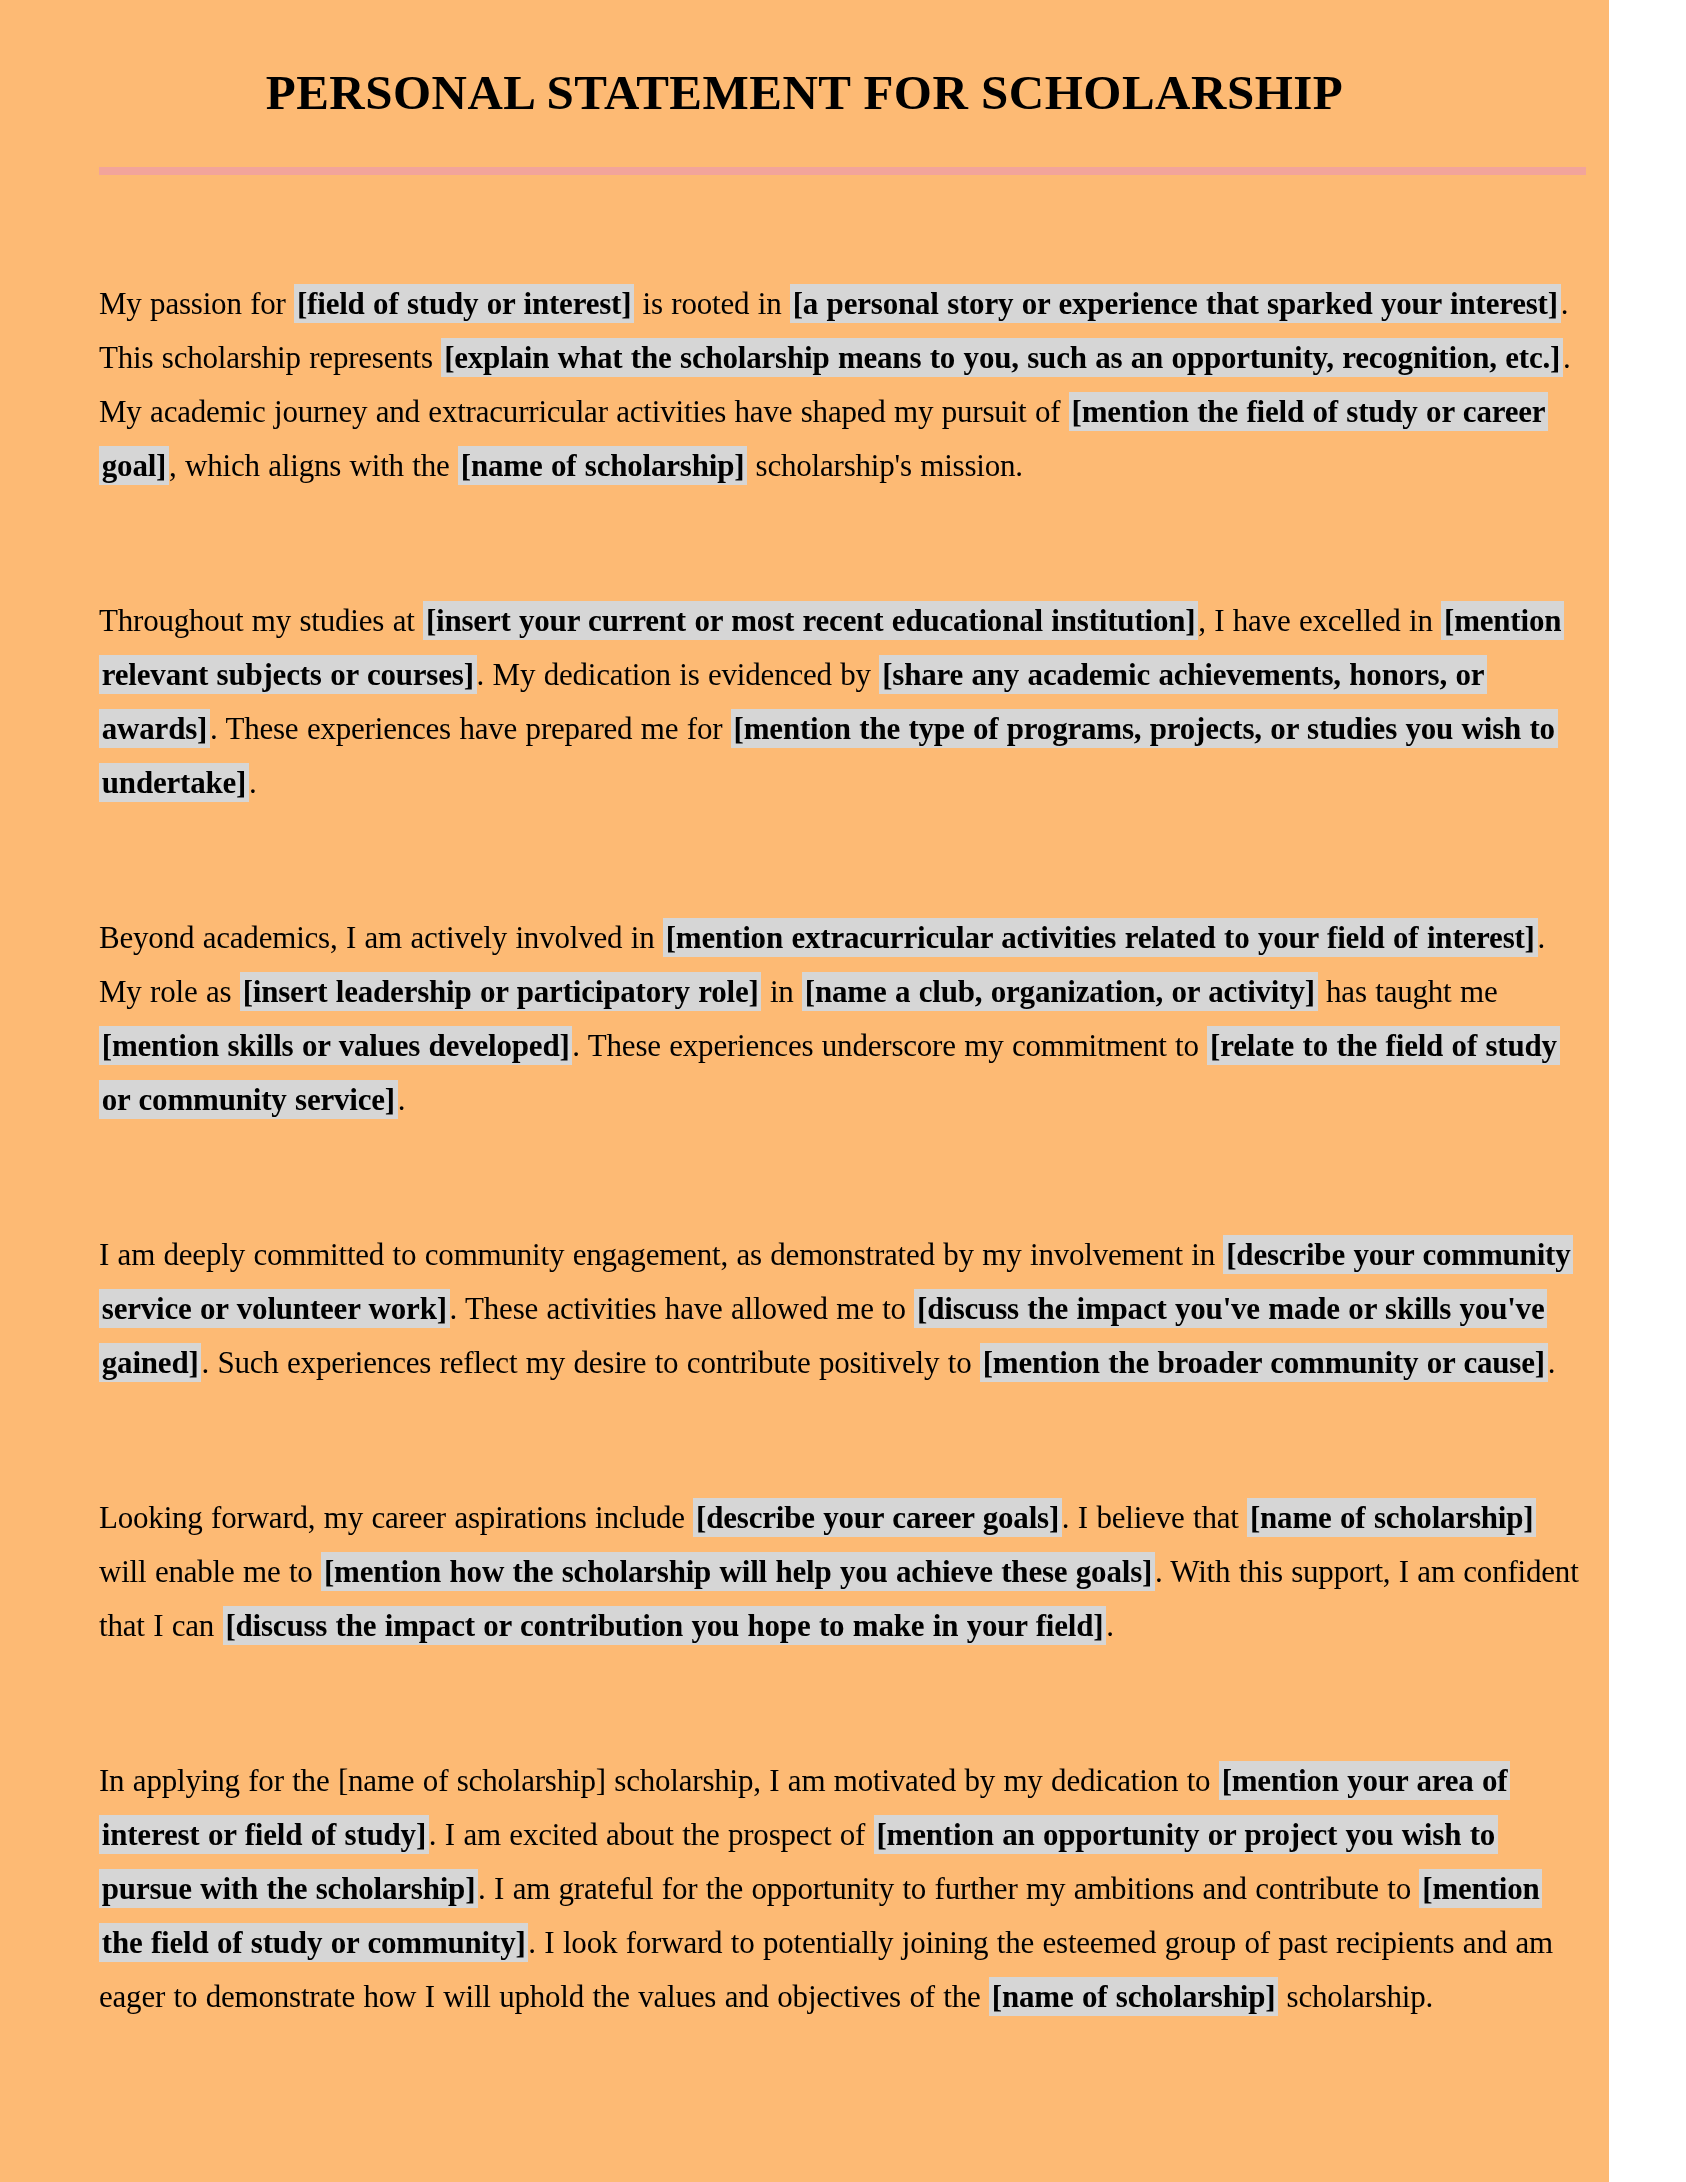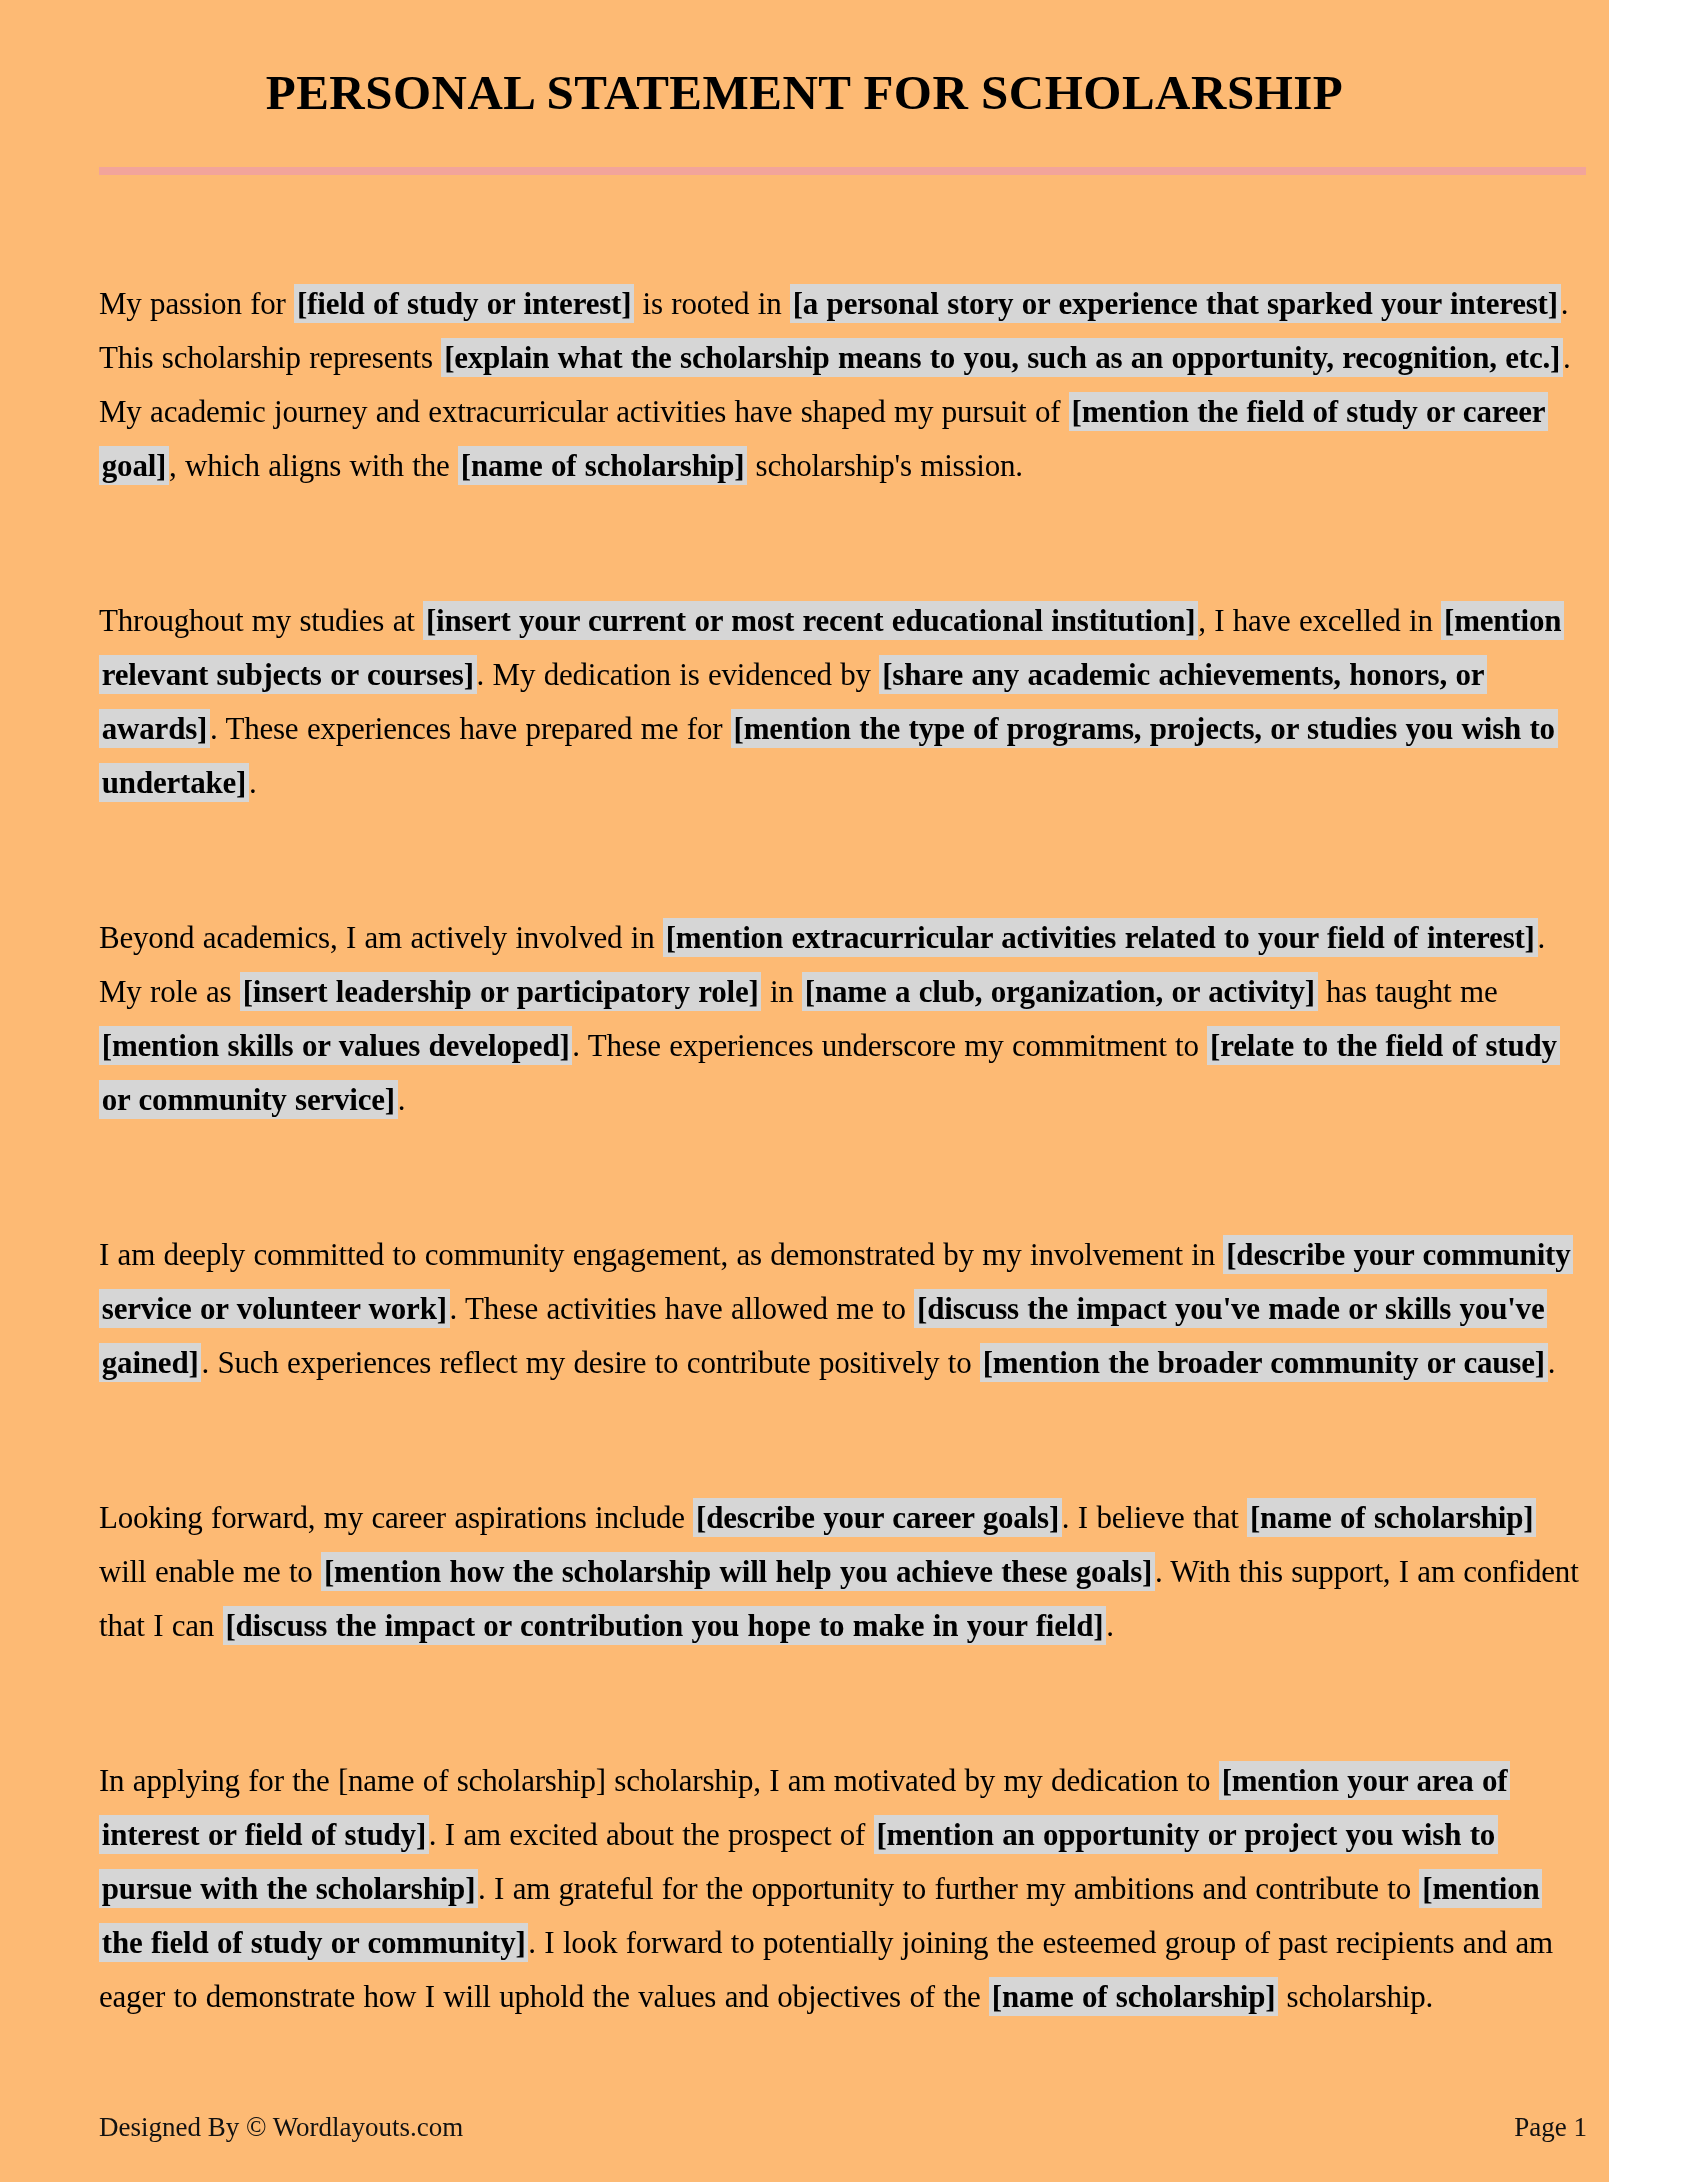--- a/index.html
+++ b/index.html
@@ -85,19 +85,15 @@
 
   <main class="doc-body" id="doc-body">
       <p><span class="run">My passion for </span><span class="ph">[field of study or interest]</span><span class="run"> is rooted in </span><span class="ph">[a personal story or experience that sparked your interest]</span><span class="run">. This scholarship represents </span><span class="ph">[explain what the scholarship means to you, such as an opportunity, recognition, etc.]</span><span class="run">. My academic journey and extracurricular activities have shaped my pursuit of </span><span class="ph">[mention the field of study or career goal]</span><span class="run">, which aligns with the </span><span class="ph">[name of scholarship]</span><span class="run"> scholarship's mission.</span></p>
       <p><span class="run">Throughout my studies at </span><span class="ph">[insert your current or most recent educational institution]</span><span class="run">, I have excelled in </span><span class="ph">[mention relevant subjects or courses]</span><span class="run">. My dedication is evidenced by </span><span class="ph">[share any academic achievements, honors, or awards]</span><span class="run">. These experiences have prepared me for </span><span class="ph">[mention the type of programs, projects, or studies you wish to undertake]</span><span class="run">.</span></p>
       <p><span class="run">Beyond academics, I am actively involved in </span><span class="ph">[mention extracurricular activities related to your field of interest]</span><span class="run">. My role as </span><span class="ph">[insert leadership or participatory role]</span><span class="run"> in </span><span class="ph">[name a club, organization, or activity]</span><span class="run"> has taught me </span><span class="ph">[mention skills or values developed]</span><span class="run">. These experiences underscore my commitment to </span><span class="ph">[relate to the field of study or community service]</span><span class="run">.</span></p>
       <p><span class="run">I am deeply committed to community engagement, as demonstrated by my involvement in </span><span class="ph">[describe your community service or volunteer work]</span><span class="run">. These activities have allowed me to </span><span class="ph">[discuss the impact you've made or skills you've gained]</span><span class="run">. Such experiences reflect my desire to contribute positively to </span><span class="ph">[mention the broader community or cause]</span><span class="run">.</span></p>
       <p><span class="run">Looking forward, my career aspirations include </span><span class="ph">[describe your career goals]</span><span class="run">. I believe that </span><span class="ph">[name of scholarship]</span><span class="run"> will enable me to </span><span class="ph">[mention how the scholarship will help you achieve these goals]</span><span class="run">. With this support, I am confident that I can </span><span class="ph">[discuss the impact or contribution you hope to make in your field]</span><span class="run">.</span></p>
       <p><span class="run">In applying for the [name of scholarship] scholarship, I am motivated by my dedication to </span><span class="ph">[mention your area of interest or field of study]</span><span class="run">. I am excited about the prospect of </span><span class="ph">[mention an opportunity or project you wish to pursue with the scholarship]</span><span class="run">. I am grateful for the opportunity to further my ambitions and contribute to </span><span class="ph">[mention the field of study or community]</span><span class="run">. I look forward to potentially joining the esteemed group of past recipients and am eager to demonstrate how I will uphold the values and objectives of the </span><span class="ph">[name of scholarship]</span><span class="run"> scholarship.</span></p>
     </main>
 
-  <footer class="page-footer">
-    <span>Designed By © Wordlayouts.com</span>
-    <span>Page 1</span>
-  </footer>
 
 </div>
 
 
 </body></html>

